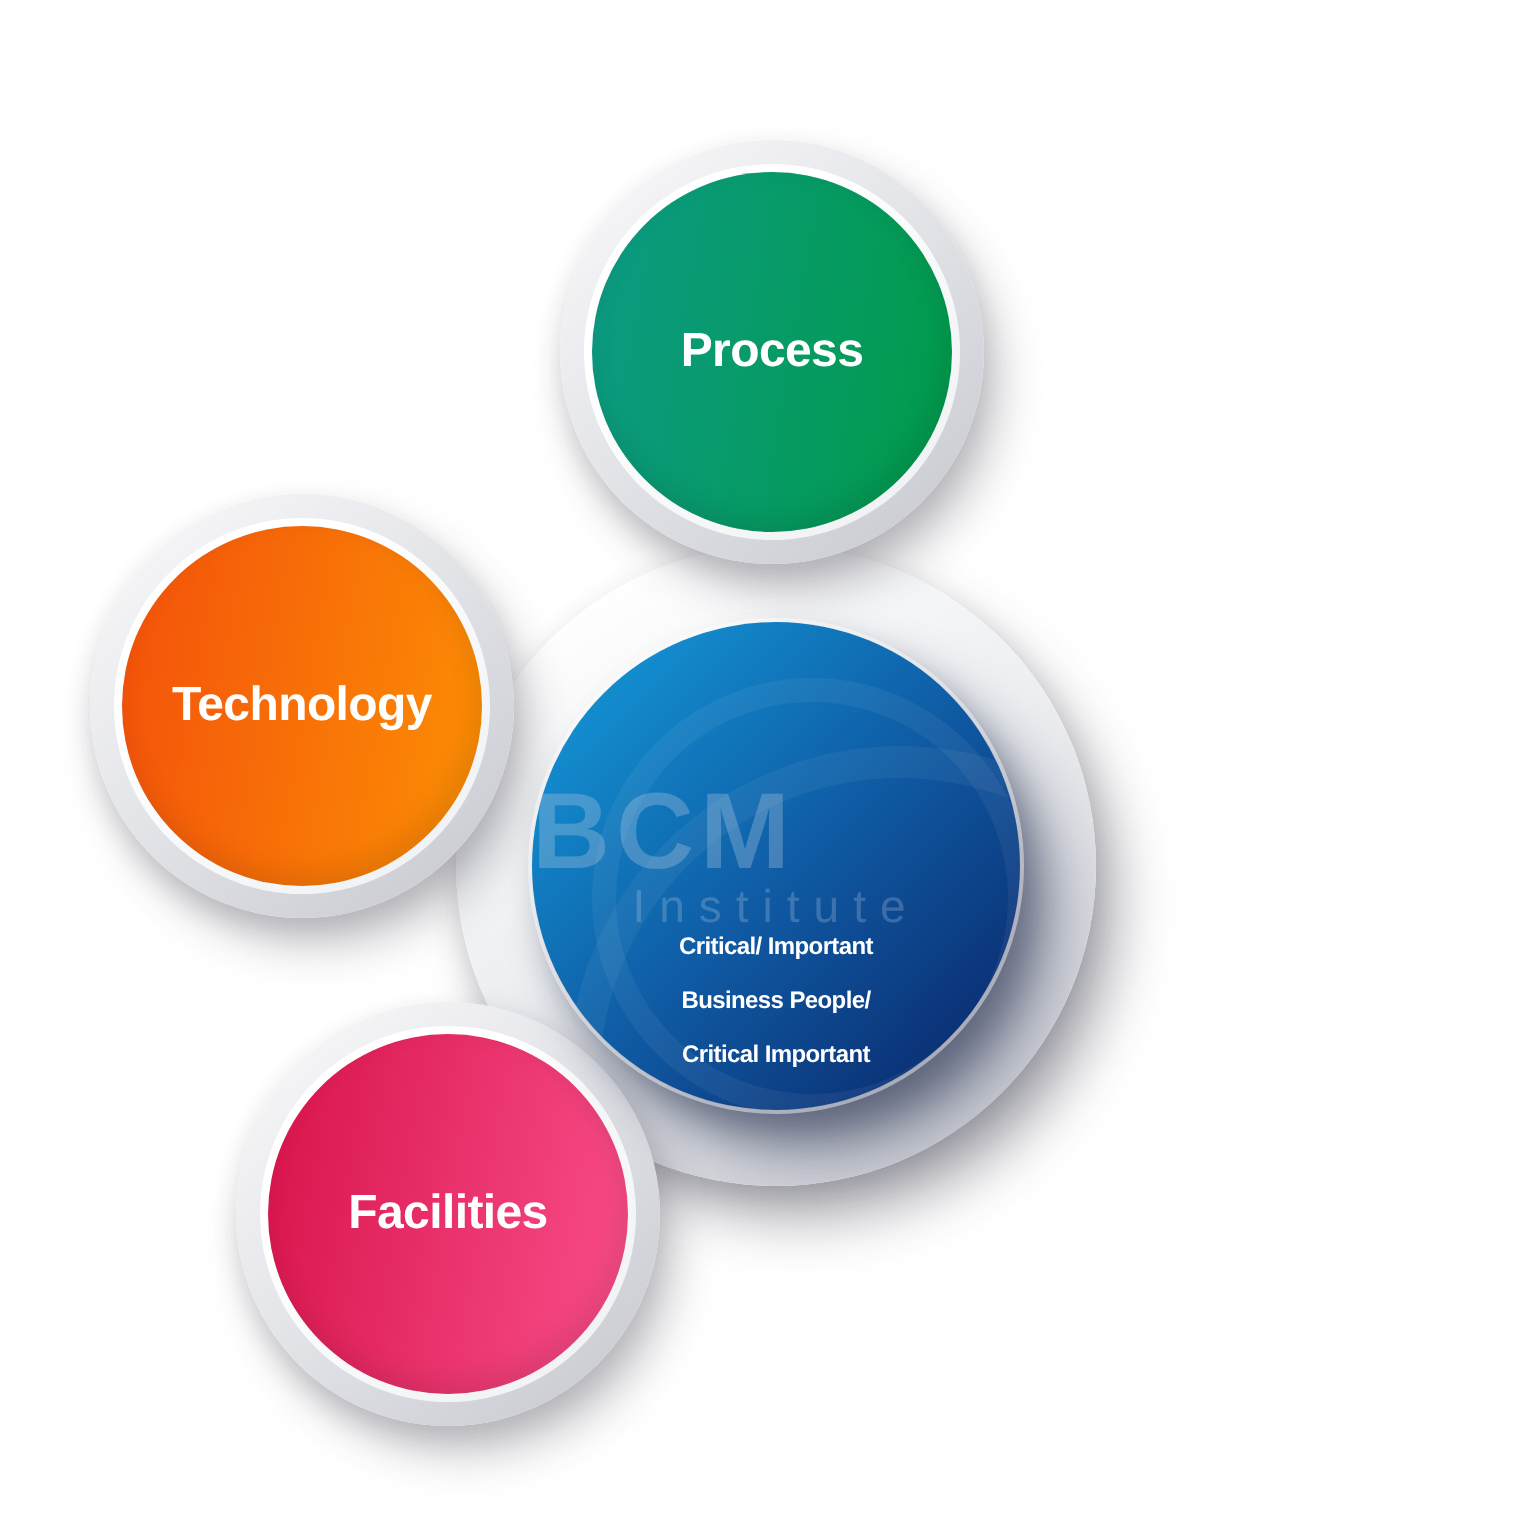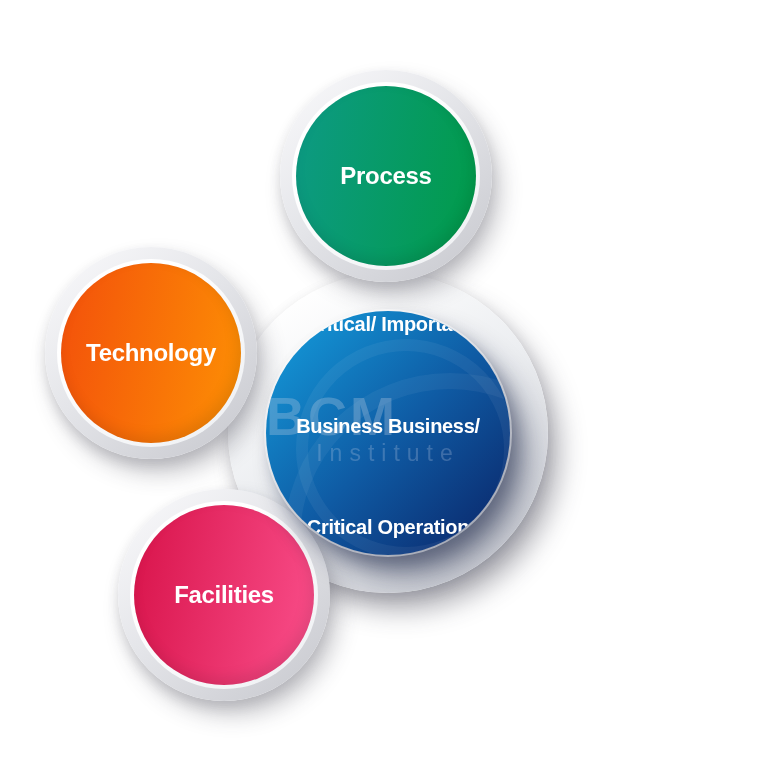--- a/index.html
+++ b/index.html
@@ -35,21 +35,21 @@
   .satellite.radial .color { background:radial-gradient(circle at 52% 45%, var(--c1) 0%, var(--c2) 88%); }
   .satellite .label {
     position:absolute; inset:0; display:flex; align-items:center; justify-content:center;
     color:#ffffff; font-weight:bold; font-size:24px; letter-spacing:-0.3px;
     z-index:2; text-align:center;
   }
 
   .sat-process     { left:280px; top:70px;  }
   .sat-information { left:45px;  top:247px; }
   .sat-people      { left:512px; top:247px; }
-  .sat-facilities  { left:118px; top:489px; }
+  .sat-facilities  { left:118px; top:501px; }
   .sat-technology  { left:448px; top:501px; }
 
   
   .center-circle {
     position:absolute; left:266px; top:311px; width:244px; height:244px;
     border-radius:50%; overflow:hidden;
     background:linear-gradient(135deg, var(--c1) 0%, var(--cmid) 52%, var(--c2) 100%);
     box-shadow:0 0 0 2px rgba(255,255,255,0.45),
                16px 20px 28px rgba(12,22,58,0.45),
                6px 10px 16px rgba(12,22,58,0.25);
@@ -63,23 +63,23 @@
     font-size:54px; font-weight:bold; letter-spacing:3px;
     color:rgba(196,210,230,0.30); z-index:1;
   }
   .wm-sub {
     position:absolute; left:0; width:100%; top:129px; text-align:center;
     font-size:23px; letter-spacing:7px;
     color:rgba(196,210,230,0.26); z-index:1;
   }
   .center-label {
     position:absolute; inset:0; z-index:2;
-    display:flex; flex-direction:column; align-items:center; justify-content:space-between;
+    display:flex; flex-direction:column; align-items:center; justify-content:flex-end;
     padding-bottom:14px; box-sizing:border-box;
-    color:#ffffff; font-weight:bold; font-size:20px; line-height:27px;
+    color:#ffffff; font-weight:bold; font-size:12px; line-height:27px;
     letter-spacing:-0.3px; text-align:center;
   }
 </style>
 </head>
 <body>
 
 <div class="canvas">
 
   <div class="bg-circle"></div>
 
@@ -103,18 +103,18 @@
   </div>
 
 
   <div class="center-circle" style="--c1: #14A0DF; --cmid: #0F5BA4; --c2: #0A2164;">
     <div class="wm-ring r1"></div>
     <div class="wm-ring r2"></div>
     <div class="wm-text">BCM</div>
     <div class="wm-sub">Institute</div>
     <div class="center-label">
       <div>Critical/ Important</div>
-      <div>Business Business/</div>
-      <div>Critical Operation</div>
+      <div>Business People/</div>
+      <div>Critical Important</div>
     </div>
   </div>
 
 </div>
 
 </body></html>

